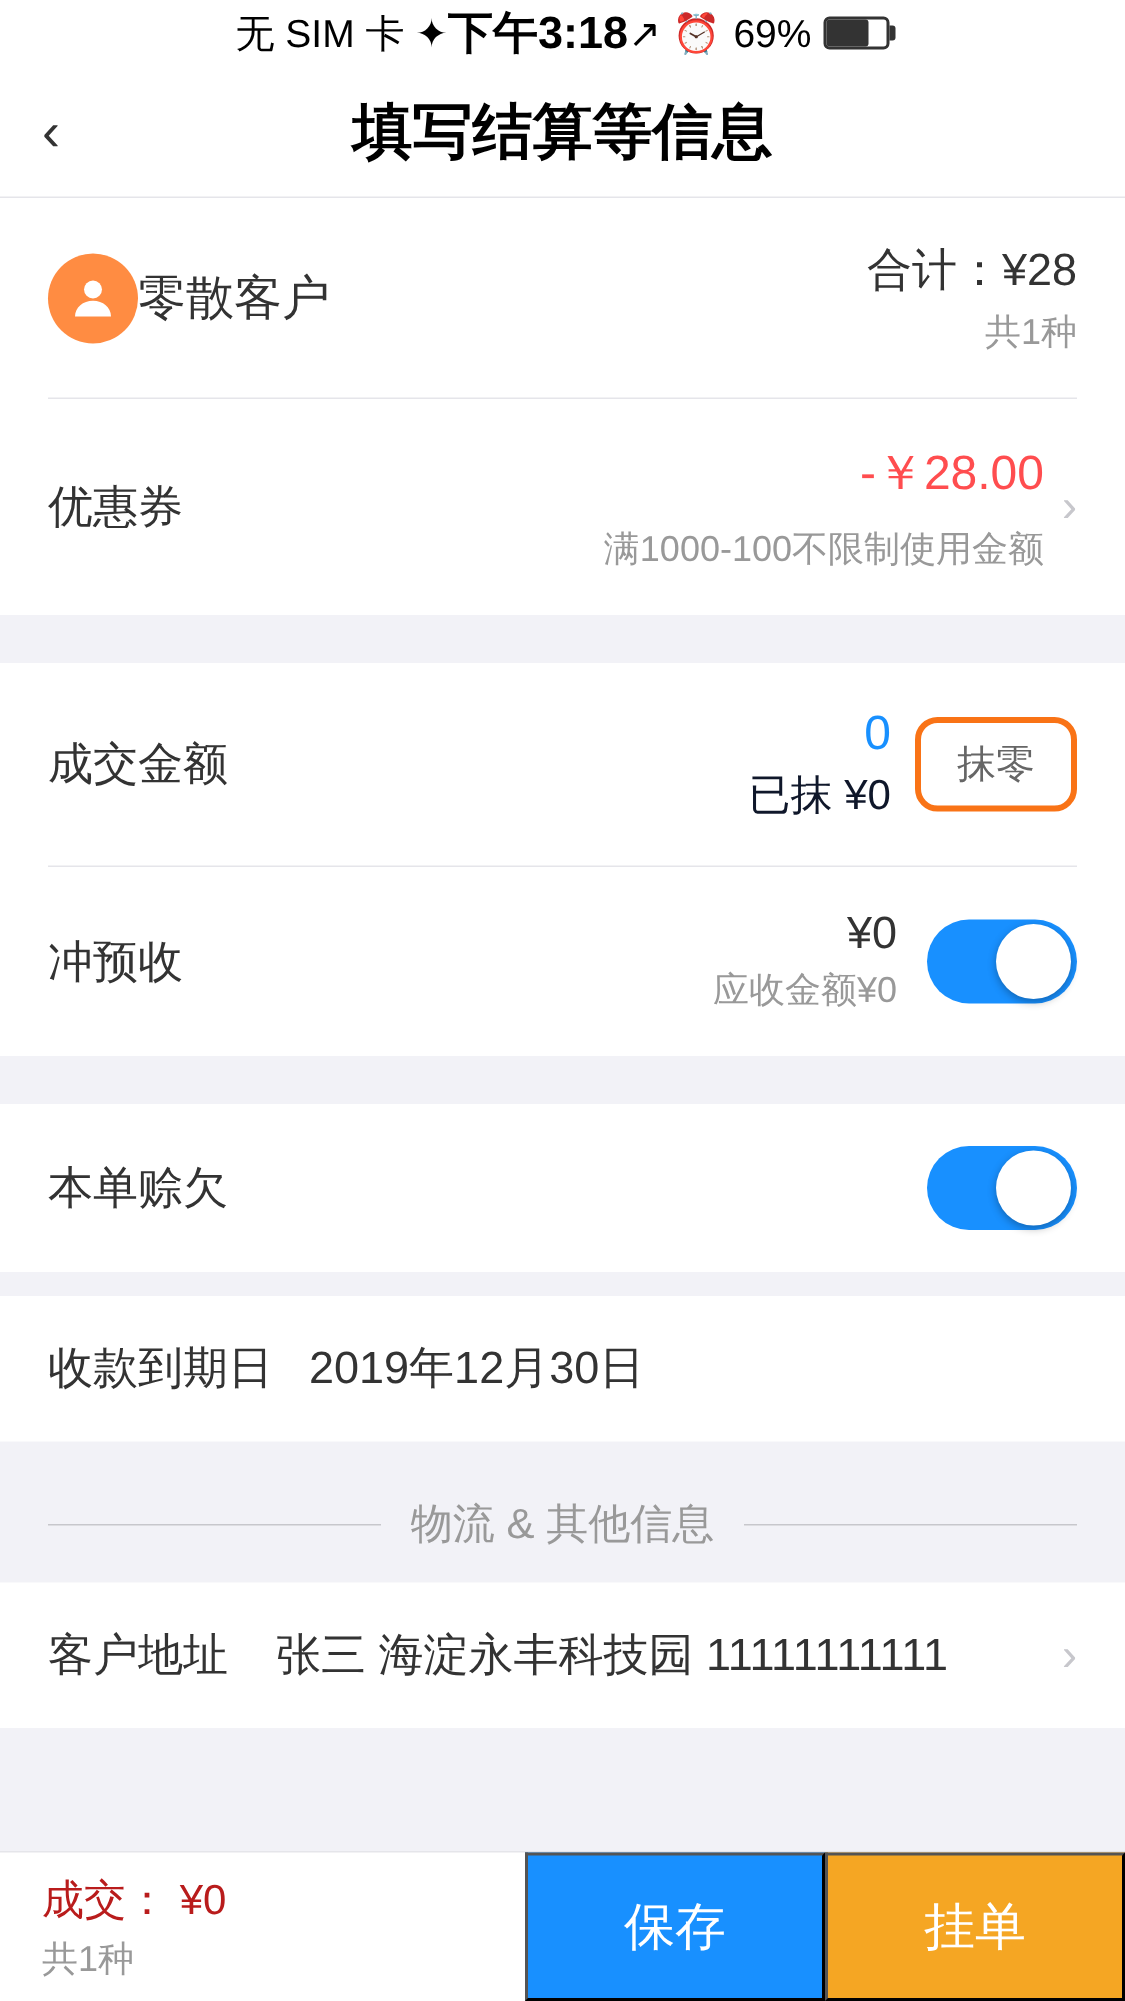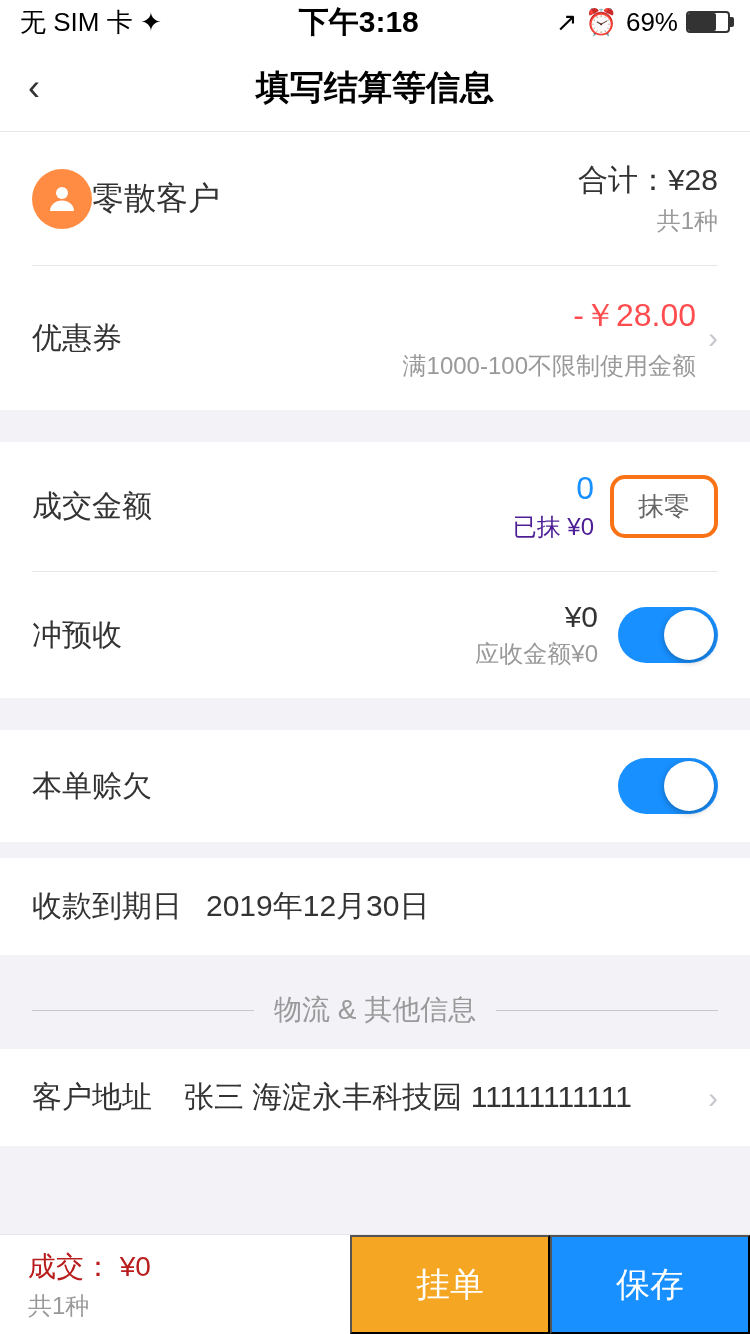--- a/index.html
+++ b/index.html
@@ -13,21 +13,21 @@
       overflow-x: hidden;
     }
 
     
     .status-bar {
       width: 750px;
       height: 44px;
       background: #fff;
       display: flex;
       align-items: center;
-      justify-content: space-between;
+      justify-content: center;
       padding: 0 20px;
       font-size: 28px;
     }
     .status-left {
       display: flex;
       align-items: center;
       gap: 10px;
       font-size: 26px;
       font-weight: 500;
     }
@@ -79,21 +79,21 @@
       border-bottom: 1px solid #e5e5ea;
     }
     .nav-back {
       position: absolute;
       left: 28px;
       font-size: 36px;
       color: #333;
       cursor: pointer;
     }
     .nav-title {
-      font-size: 34px;
+      font-size: 40px;
       font-weight: 600;
       color: #000;
     }
 
     
     .section {
       background: #fff;
       margin-bottom: 16px;
     }
 
@@ -214,22 +214,22 @@
       display: flex;
       align-items: center;
       gap: 16px;
     }
     .form-value-blue {
       font-size: 32px;
       color: #1890ff;
       font-weight: 500;
     }
     .sub-text {
-      font-size: 24px;
-      color: #4c1d95;
+      font-size: 28px;
+      color: #0f172a;
       margin-top: 4px;
       text-align: right;
     }
     .form-value-group {
       text-align: right;
     }
 
     
     .mozero-btn {
       border: 4px solid #f97316;
@@ -496,15 +496,15 @@
 <div style="height: 200px; background:#f2f2f7;"></div>
 
 <div class="bottom-bar">
   <div class="bottom-summary">
     <div class="bottom-summary-top">
       <span>成交：</span>
       <span>¥0</span>
     </div>
     <div class="bottom-summary-bottom">共1种</div>
   </div>
+  <button class="bottom-btn btn-save">保存</button>
   <button class="bottom-btn btn-hang">挂单</button>
-  <button class="bottom-btn btn-save">保存</button>
 </div>
 
 </body></html>

